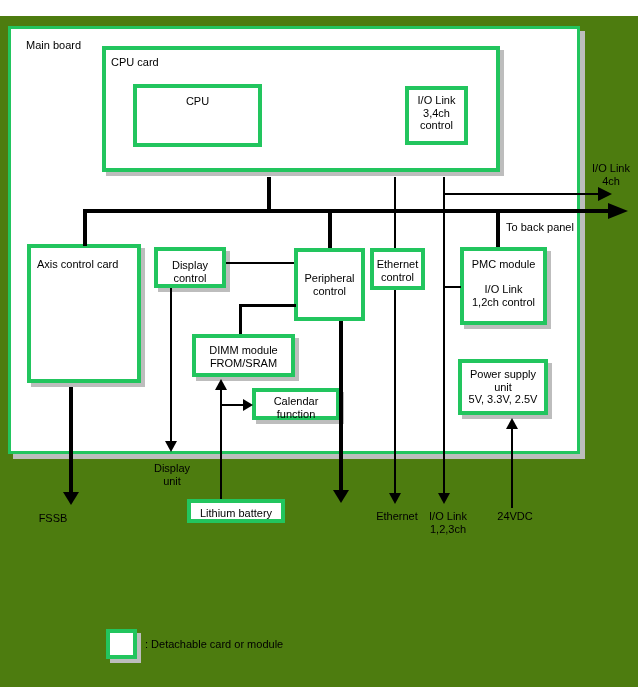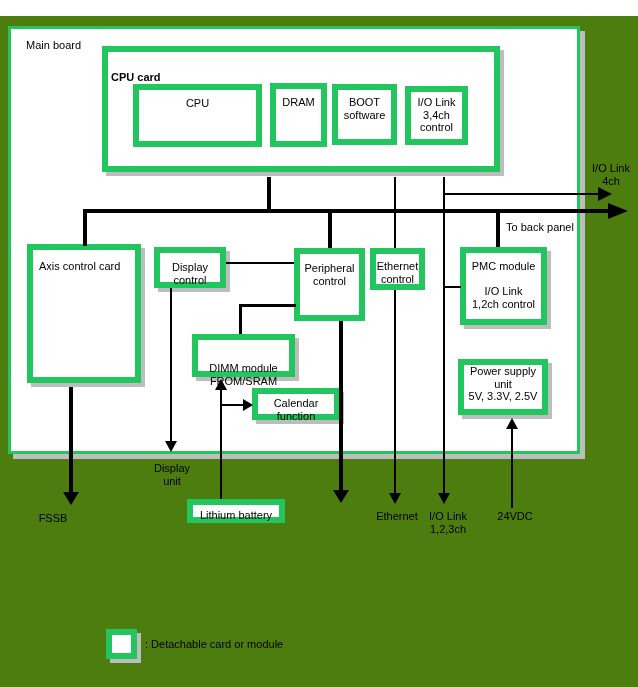--- a/index.html
+++ b/index.html
@@ -4,65 +4,62 @@
 <style>
   html,body { margin:0; padding:0; background:#ffffff; }
   #canvas {
     position:relative; width:638px; height:687px; background:#4d7c0f;
     font-family:"Liberation Sans", sans-serif; font-size:11px; color:#000;
     overflow:hidden;
     margin-top:16px;
   }
   .box {
     position:absolute; box-sizing:border-box; background:#ffffff;
-    border:6px solid #22c55e; text-align:center; white-space:pre-line;
+    border:4px solid #22c55e; text-align:center; white-space:pre-line;
     line-height:12.5px;
   }
   .shadow { box-shadow:4px 4px 0 #bdbdbd; }
   .bigshadow { box-shadow:5px 5px 0 #bdbdbd; }
   .line { position:absolute; background:#000; }
   .arr { position:absolute; width:0; height:0; }
   .lbl { position:absolute; white-space:pre-line; line-height:12.5px; }
   .lbl.c { text-align:center; }
 </style>
 </head>
 <body>
 
 <div id="canvas">
 
   <div class="box bigshadow" style="left:8px; top:10px; width:572px; height:428px; border-width:3px;"></div>
   <div class="lbl" style="left:26px; top:23px;">Main board</div>
 
   <div class="box shadow" style="left:102px; top:30px; width:398px; height:126px;"></div>
-  <div class="lbl" style="left:111px; top:55px;font-weight:bold;">CPU card</div>
+  <div class="lbl" style="left:111px; top:40px;">CPU card</div>
 
   <div class="box" style="left:133px; top:68px; width:129px; height:63px; padding-top:7px;">CPU</div>
-  <div class="box" style="left:270px; top:67px; width:57px; height:64px; padding-top:7px;">DRAM</div>
-  <div class="box" style="left:332px; top:68px; width:65px; height:61px; padding-top:6px;">BOOT
-software</div>
   <div class="box" style="left:405px; top:70px; width:63px; height:59px; padding-top:4px;">I/O Link
 3,4ch
 control</div>
 
   <div class="box shadow" style="left:27px; top:228px; width:114px; height:139px; text-align:left; padding:10px 6px;">Axis control card</div>
   <div class="box shadow" style="left:154px; top:231px; width:72px; height:41px; padding-top:8px;">Display
 control</div>
-  <div class="box" style="left:294px; top:232px; width:71px; height:73px; padding-top:8px;">Peripheral
+  <div class="box" style="left:294px; top:232px; width:71px; height:73px; padding-top:20px;">Peripheral
 control</div>
   <div class="box" style="left:370px; top:232px; width:55px; height:42px; padding-top:6px;">Ethernet
 control</div>
   <div class="box shadow" style="left:460px; top:231px; width:87px; height:78px; padding-top:7px;">PMC module
 
 I/O Link
 1,2ch control</div>
-  <div class="box shadow" style="left:192px; top:318px; width:103px; height:43px; padding-top:22px;">DIMM module
+  <div class="box shadow" style="left:192px; top:318px; width:103px; height:43px; padding-top:6px;">DIMM module
 FROM/SRAM</div>
   <div class="box shadow" style="left:252px; top:372px; width:88px; height:32px; padding-top:3px;">Calendar
 function</div>
-  <div class="box shadow" style="left:458px; top:343px; width:90px; height:56px; ">Power supply
+  <div class="box shadow" style="left:458px; top:343px; width:90px; height:56px; padding-top:5px;">Power supply
 unit
 5V, 3.3V, 2.5V</div>
   <div class="box" style="left:187px; top:483px; width:98px; height:24px; padding-top:4px;">Lithium battery</div>
 
   <div class="line" style="left:83px; top:193px; width:527px; height:4px;"></div>
   <div class="arr" style="left:608px; top:187px; border-top:8px solid transparent; border-bottom:8px solid transparent; border-left:20px solid #000;"></div>
   <div class="line" style="left:83px; top:193px; width:4px; height:37px;"></div>
   <div class="line" style="left:267px; top:161px; width:4px; height:33px;"></div>
   <div class="line" style="left:328px; top:195px; width:4px; height:37px;"></div>
   <div class="line" style="left:496px; top:195px; width:4px; height:36px;"></div>

